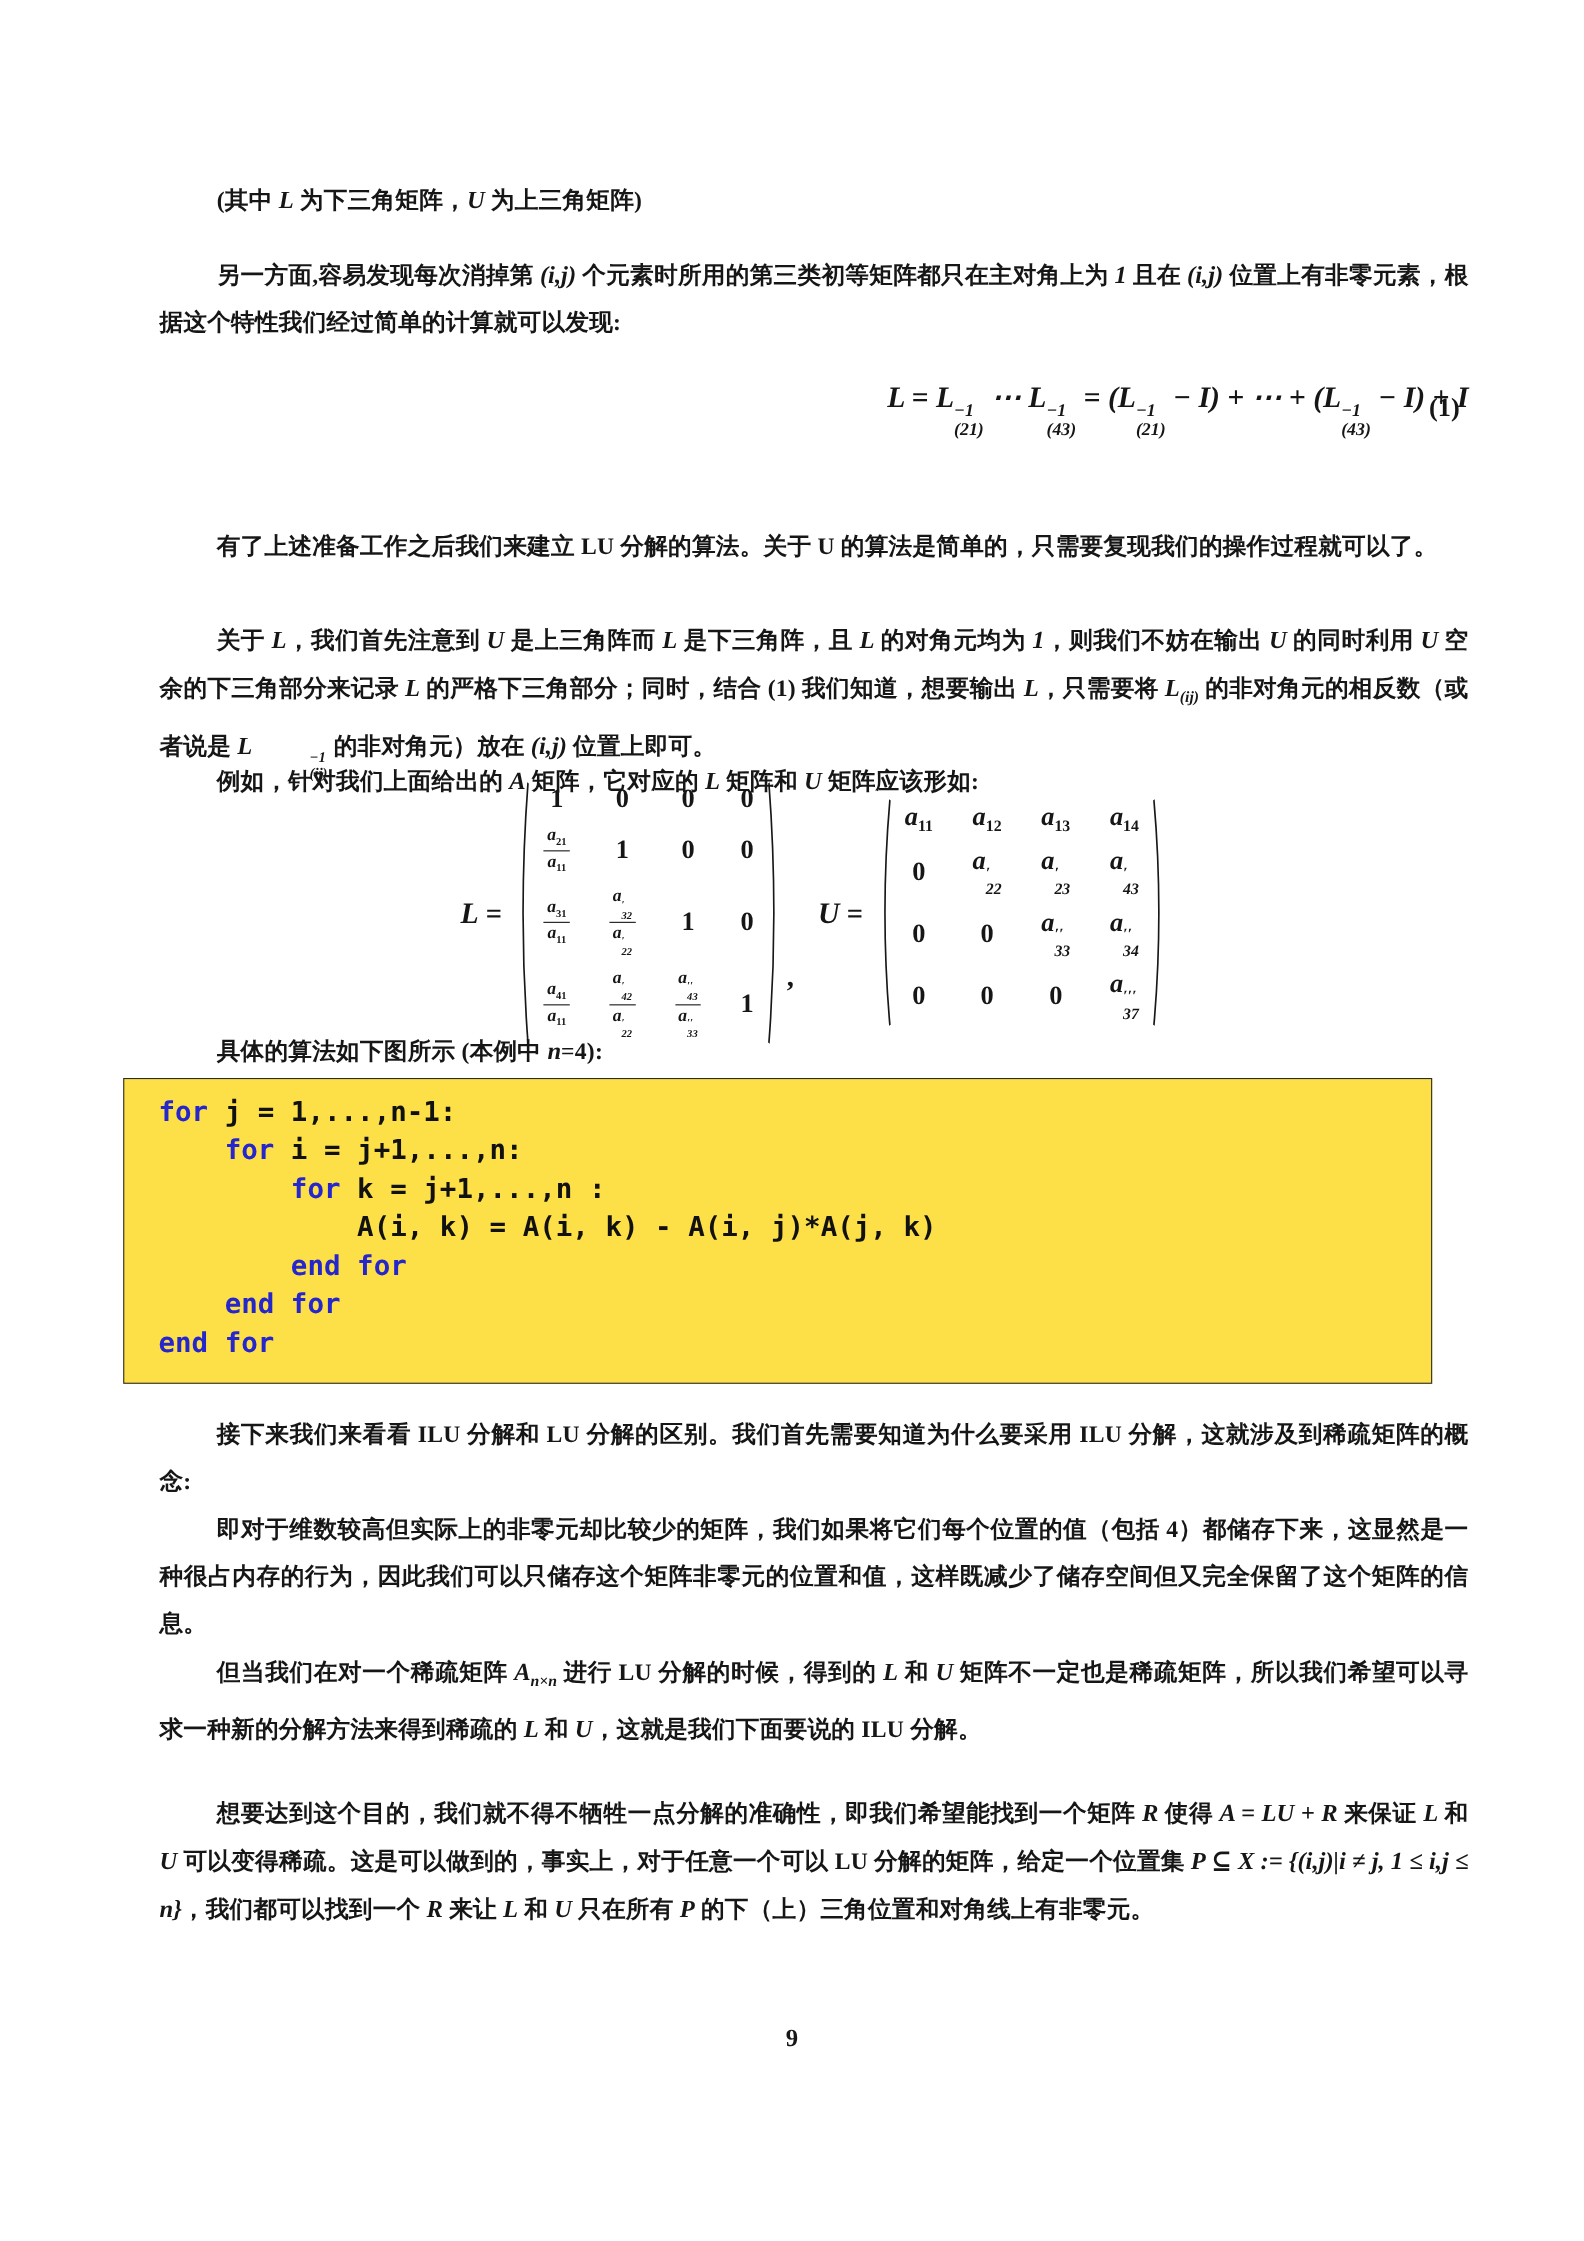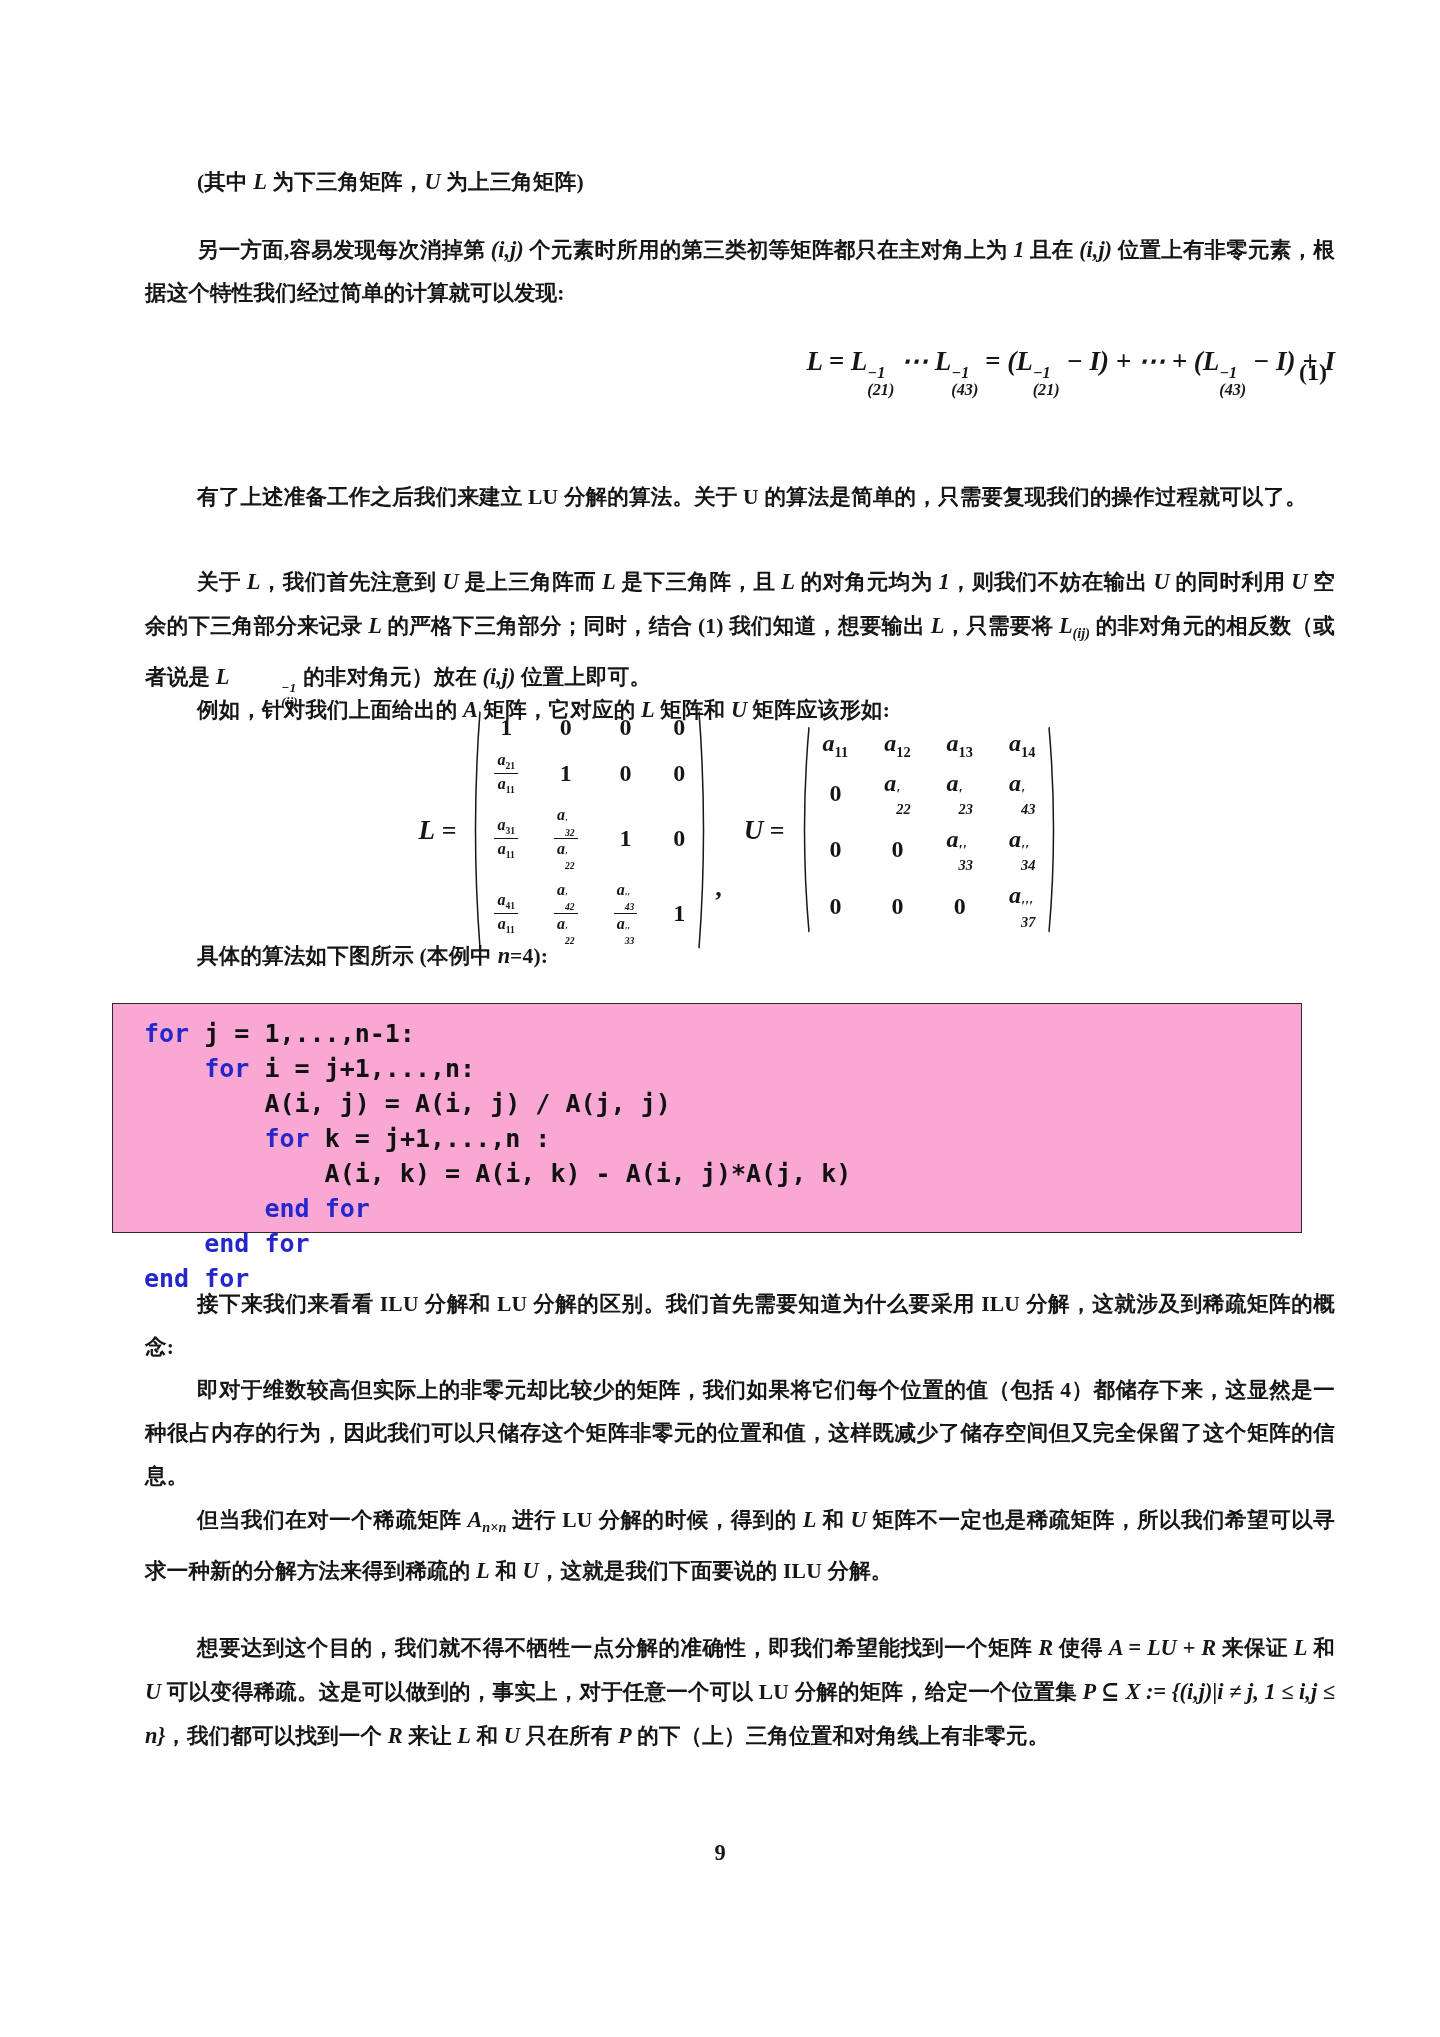--- a/index.html
+++ b/index.html
@@ -49,22 +49,22 @@
   .mcell { font-size:24px; }
   .mcell sub { font-size:0.6em; }
   .frac {
     display:inline-flex; flex-direction:column; align-items:center;
     font-size:16px; line-height:1.3; vertical-align:middle;
   }
   .frac .fn { border-bottom:1.4px solid #161616; padding:0 3px; }
   .frac .fd { padding:0 3px; }
   
   .codebox {
-    position:absolute; left:112px; top:980px; width:1190px; height:230px;
-    border:1.7px solid #2b2b2b; background:#f9a8d4; box-sizing:border-box;margin-top:23px;
+    position:absolute; left:112px; top:980px; width:1190px; height:278px;
+    border:1.7px solid #2b2b2b; background:#fde047; box-sizing:border-box;
   }
   .codebox::after {
     content:""; position:absolute; z-index:-1; left:8px; top:8px;
     width:100%; height:100%; border:1.7px solid #2b2b2b; box-sizing:border-box;
   }
   .code {
     margin:0; padding:12px 0 0 31px;
     font-family:"DejaVu Sans Mono","Liberation Mono",monospace;
     font-size:25px; line-height:35px; color:#111111;
   }
@@ -218,21 +218,20 @@
         </svg>
     </span>
   </div>
 
   <div class="col para" style="top:934px">具体的算法如下图所示 (本例中 <span class="m">n</span>=4):</div>
 
   <div class="codebox">
     <div class="code">
         <div class="code-line"><span class="kw">for</span> j = 1,...,n-1:</div>
         <div class="code-line">    <span class="kw">for</span> i = j+1,...,n:</div>
-        <div class="code-line">        A(i, j) = A(i, j) / A(j, j)</div>
         <div class="code-line">        <span class="kw">for</span> k = j+1,...,n :</div>
         <div class="code-line">            A(i, k) = A(i, k) - A(i, j)*A(j, k)</div>
         <div class="code-line">        <span class="kw">end for</span></div>
         <div class="code-line">    <span class="kw">end for</span></div>
         <div class="code-line"><span class="kw">end for</span></div>
       </div>
   </div>
 
   <div class="col para" style="top:1283px">接下来我们来看看 ILU 分解和 LU 分解的区别。我们首先需要知道为什么要采用 ILU 分解，这就涉及到稀疏矩阵的概念:</div>
 

